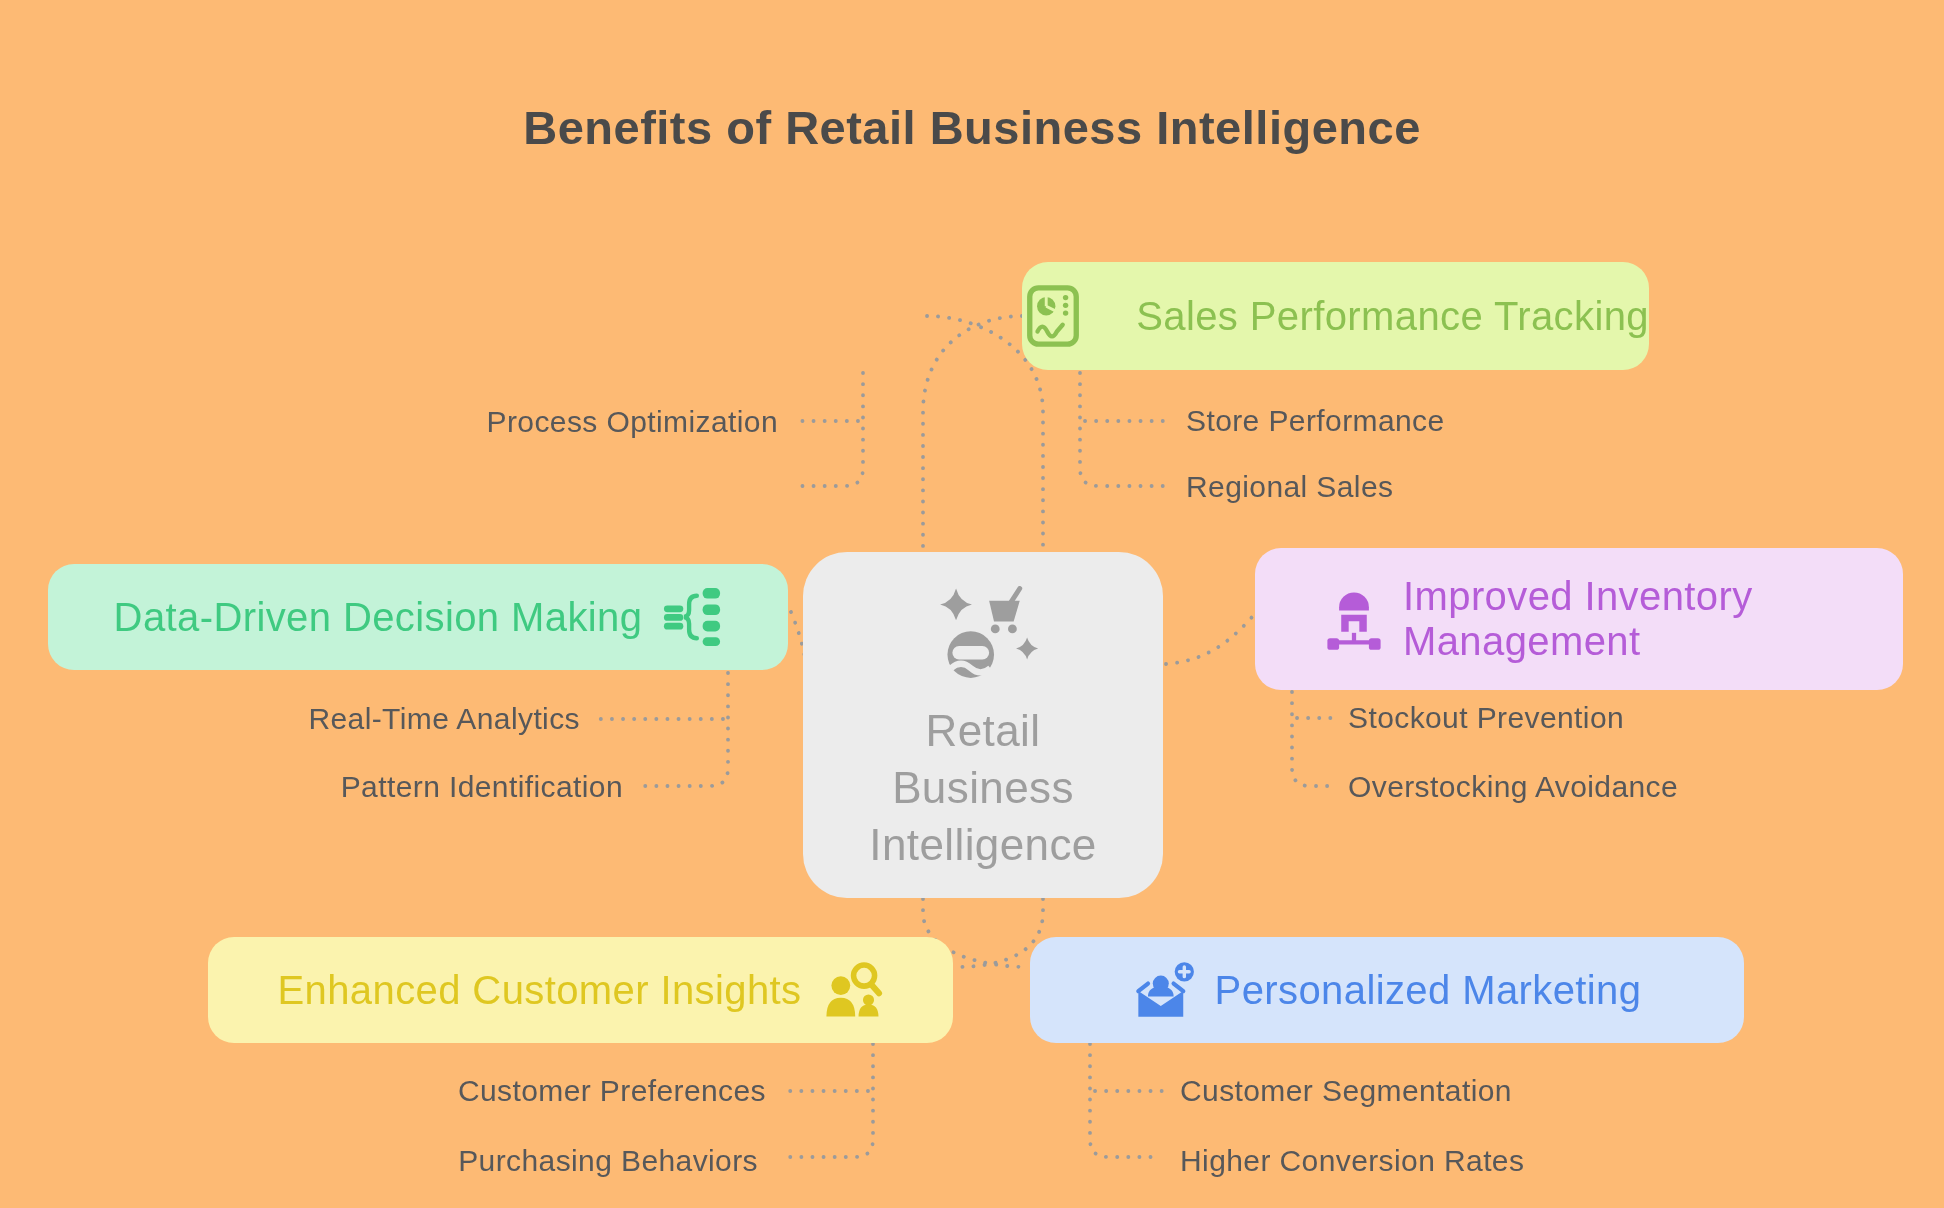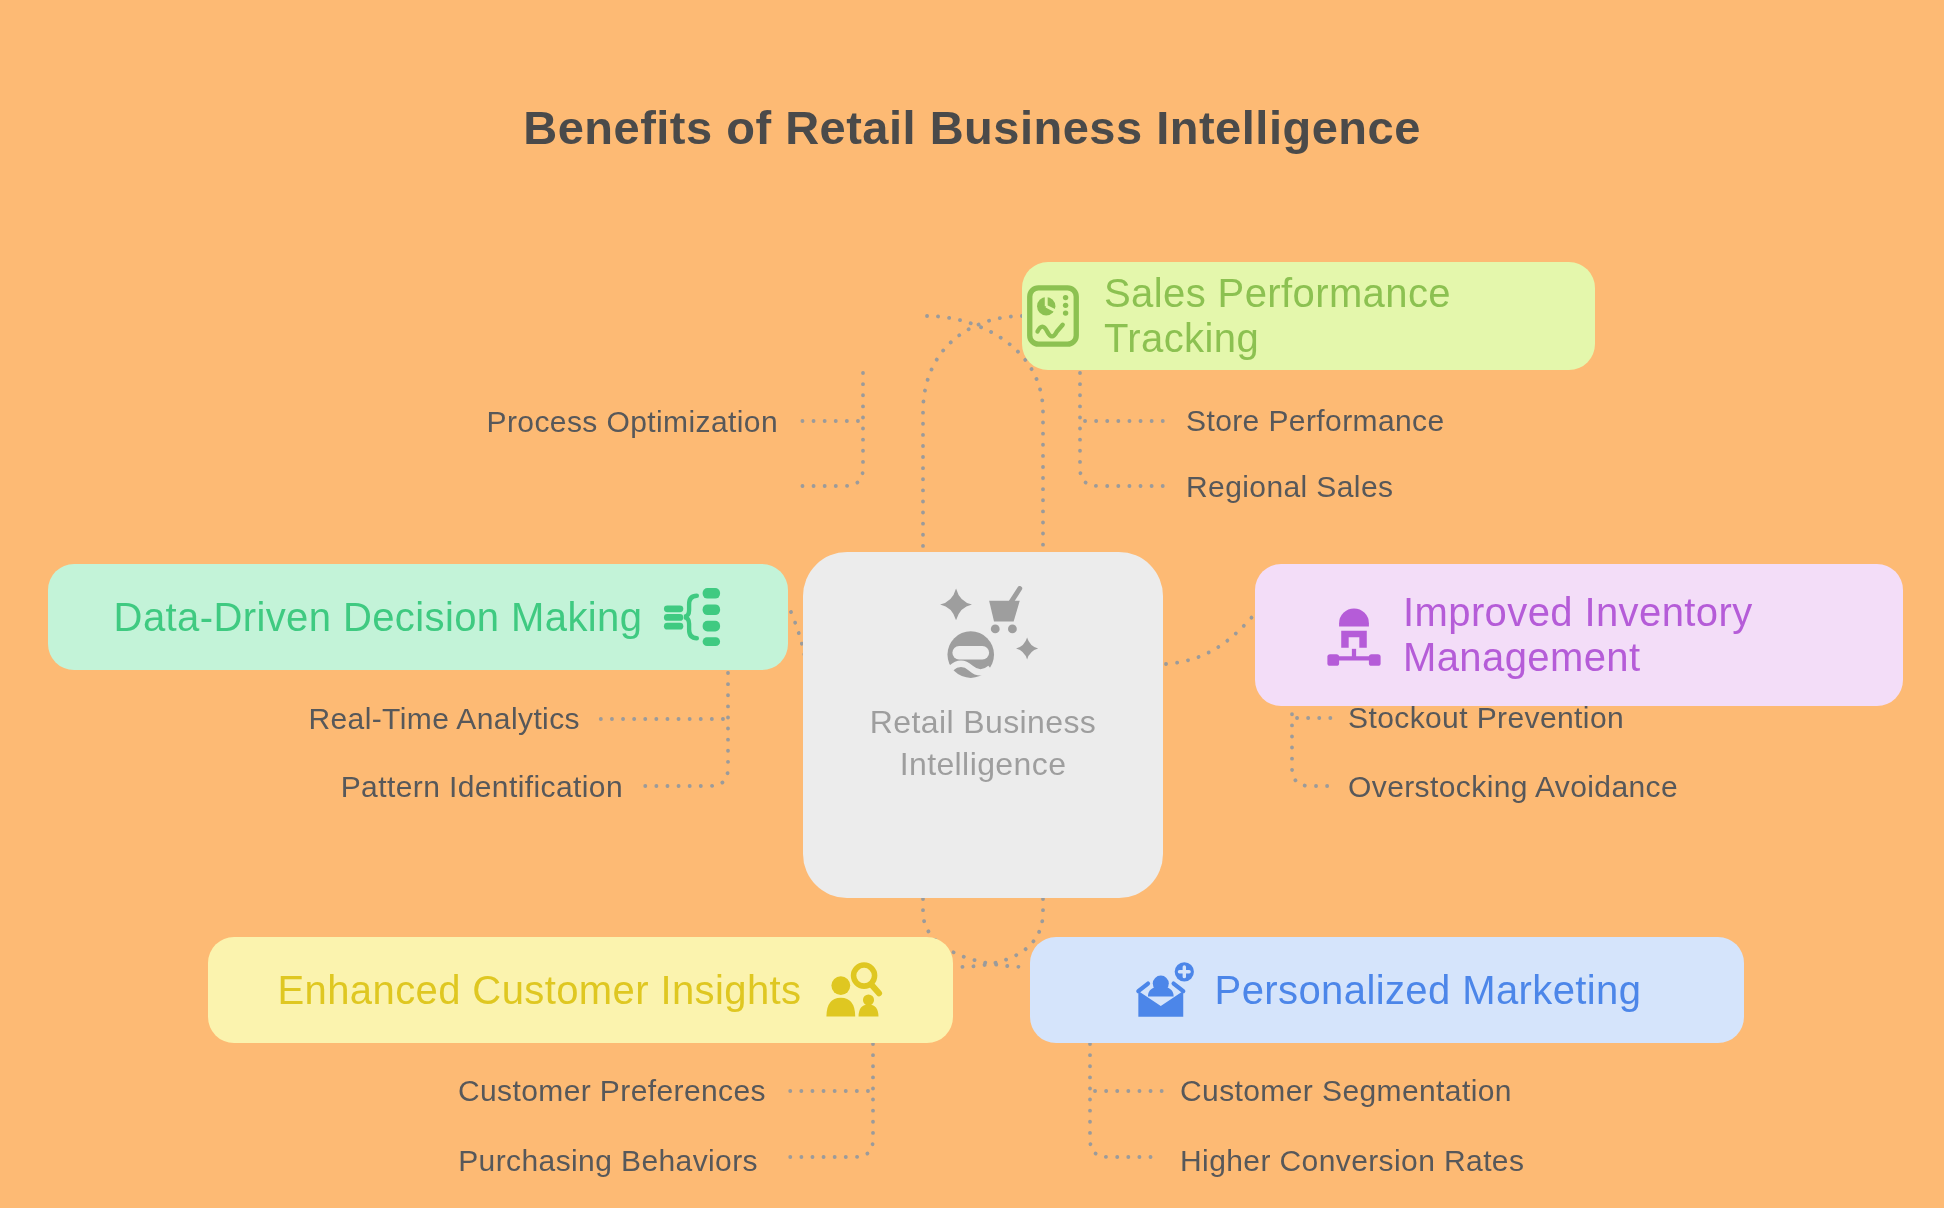--- a/index.html
+++ b/index.html
@@ -17,35 +17,35 @@
 
   .branch{
     position:absolute;display:flex;align-items:center;justify-content:center;gap:20px;
     border-radius:26px;background:var(--bg);color:var(--fg);
     font-size:40px;font-weight:500;letter-spacing:0.4px;
   }
   .branch .b-icon{display:flex;align-items:center;justify-content:center;}
   .branch .b-icon svg{display:block;}
 
   .b-op   {left:328px; top:262px; width:600px; height:108px;}
-  .b-sales{left:1022px;top:262px; width:573px; height:108px;justify-content:space-between;}
+  .b-sales{left:1022px;top:262px; width:627px; height:108px;justify-content:space-between;}
   .b-data {left:48px;  top:564px; width:740px; height:106px;}
-  .b-inv  {left:1255px;top:564px; width:648px; height:142px; justify-content:flex-start; padding-left:70px; width:578px;}
+  .b-inv  {left:1255px;top:548px; width:648px; height:142px; justify-content:flex-start; padding-left:70px; width:578px;}
   .b-inv .b-label{width:460px;line-height:1.12;}
   .b-cust {left:208px; top:937px; width:745px; height:106px;}
   .b-mktg {left:1030px;top:937px; width:714px; height:106px;}
 
   .center-node{
     position:absolute;left:803px;top:552px;width:360px;height:346px;border-radius:44px;
     background:var(--bg);color:var(--fg);
     display:flex;flex-direction:column;align-items:center;justify-content:flex-start;
   }
   .center-node .c-icon{margin-top:34px;}
   .center-node .c-label{
-    margin-top:14px;width:230px;text-align:center;font-size:32px;line-height:1.3;
+    margin-top:14px;width:230px;text-align:center;font-size:44px;line-height:1.3;
     font-weight:500;letter-spacing:0.4px;
   }
 
   .child{
     position:absolute;font-size:30px;color:#57585a;letter-spacing:0.4px;line-height:42px;white-space:nowrap;
   }
   .child.r{text-align:right;width:400px;}
   .c-op-0  {left:378px; top:401px;}
   .c-op-1  {left:376px; top:466px;}
   .c-sales-0{left:1186px;top:400px;}

